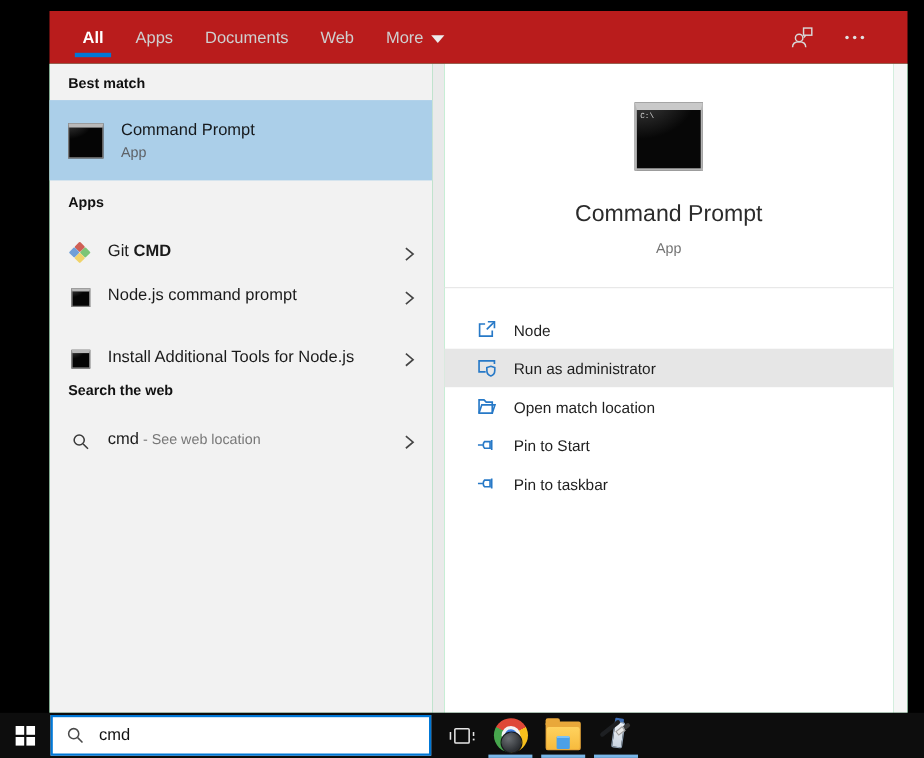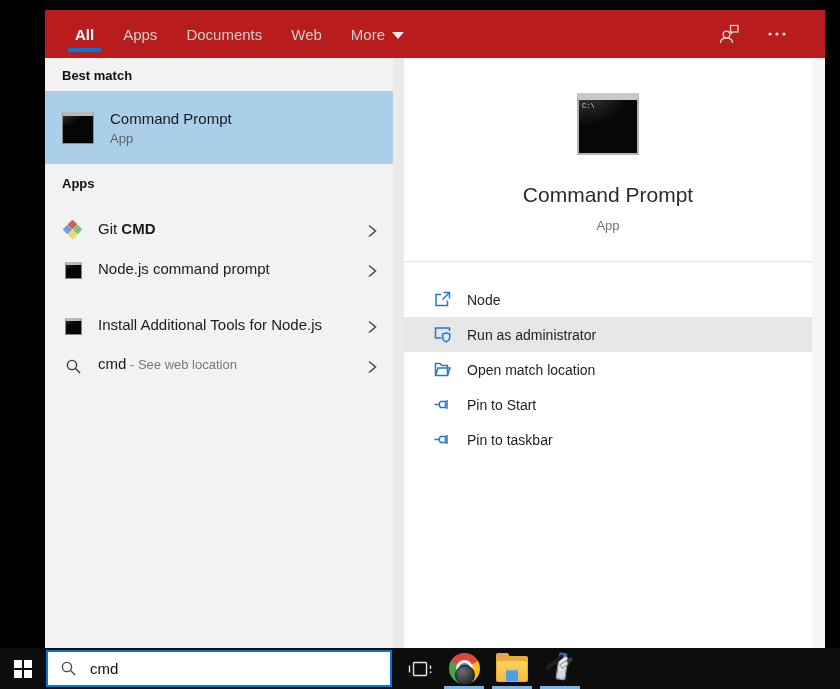--- a/index.html
+++ b/index.html
@@ -203,20 +203,21 @@
             </div>
         </div>
         <div class="row-label">Install Additional Tools for Node.js</div>
         <span class="chevron">
           <svg width="14" height="16" viewBox="0 0 14 16" fill="none" stroke="#454545" stroke-width="1.5">
               <polyline points="4,2.5 10.5,8 4,13.5"></polyline>
             </svg>
         </span>
       </div>
 
+      <div class="section-label tight">Search the web</div>
 
       <div class="row">
         <div class="row-icon">
           <span style="display:flex;">
             <svg width="17" height="17" viewBox="0 0 17 17" fill="none" stroke="#3a3a3a" stroke-width="1.4">
               <circle cx="7" cy="7" r="4.6"></circle>
                 <line x1="10.6" y1="10.6" x2="15" y2="15"></line>
             </svg>
           </span>
         </div>

